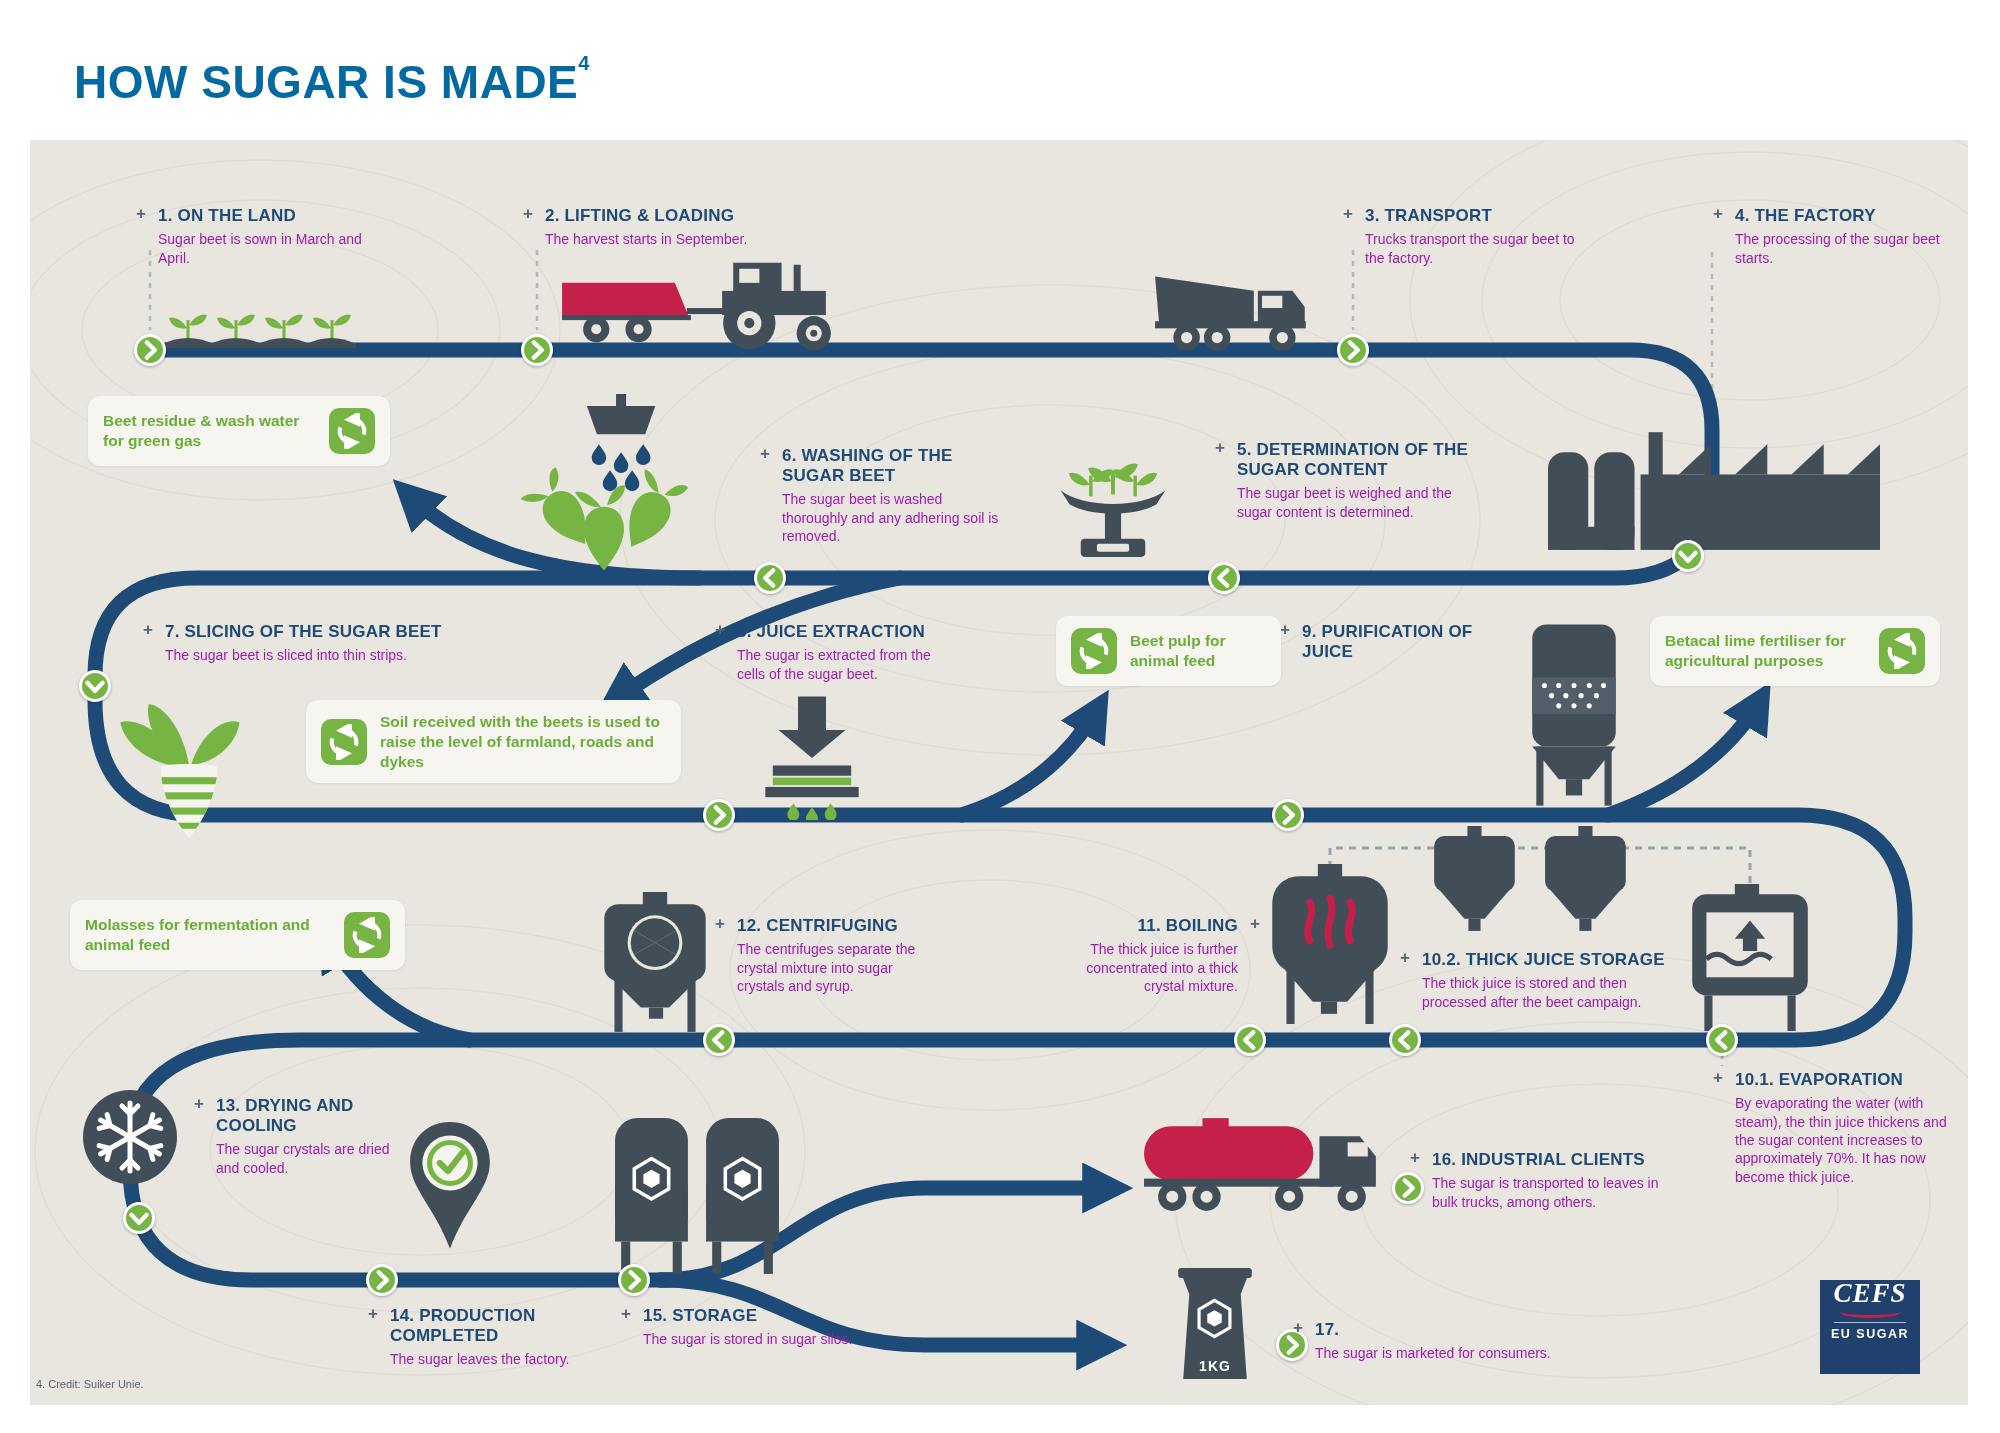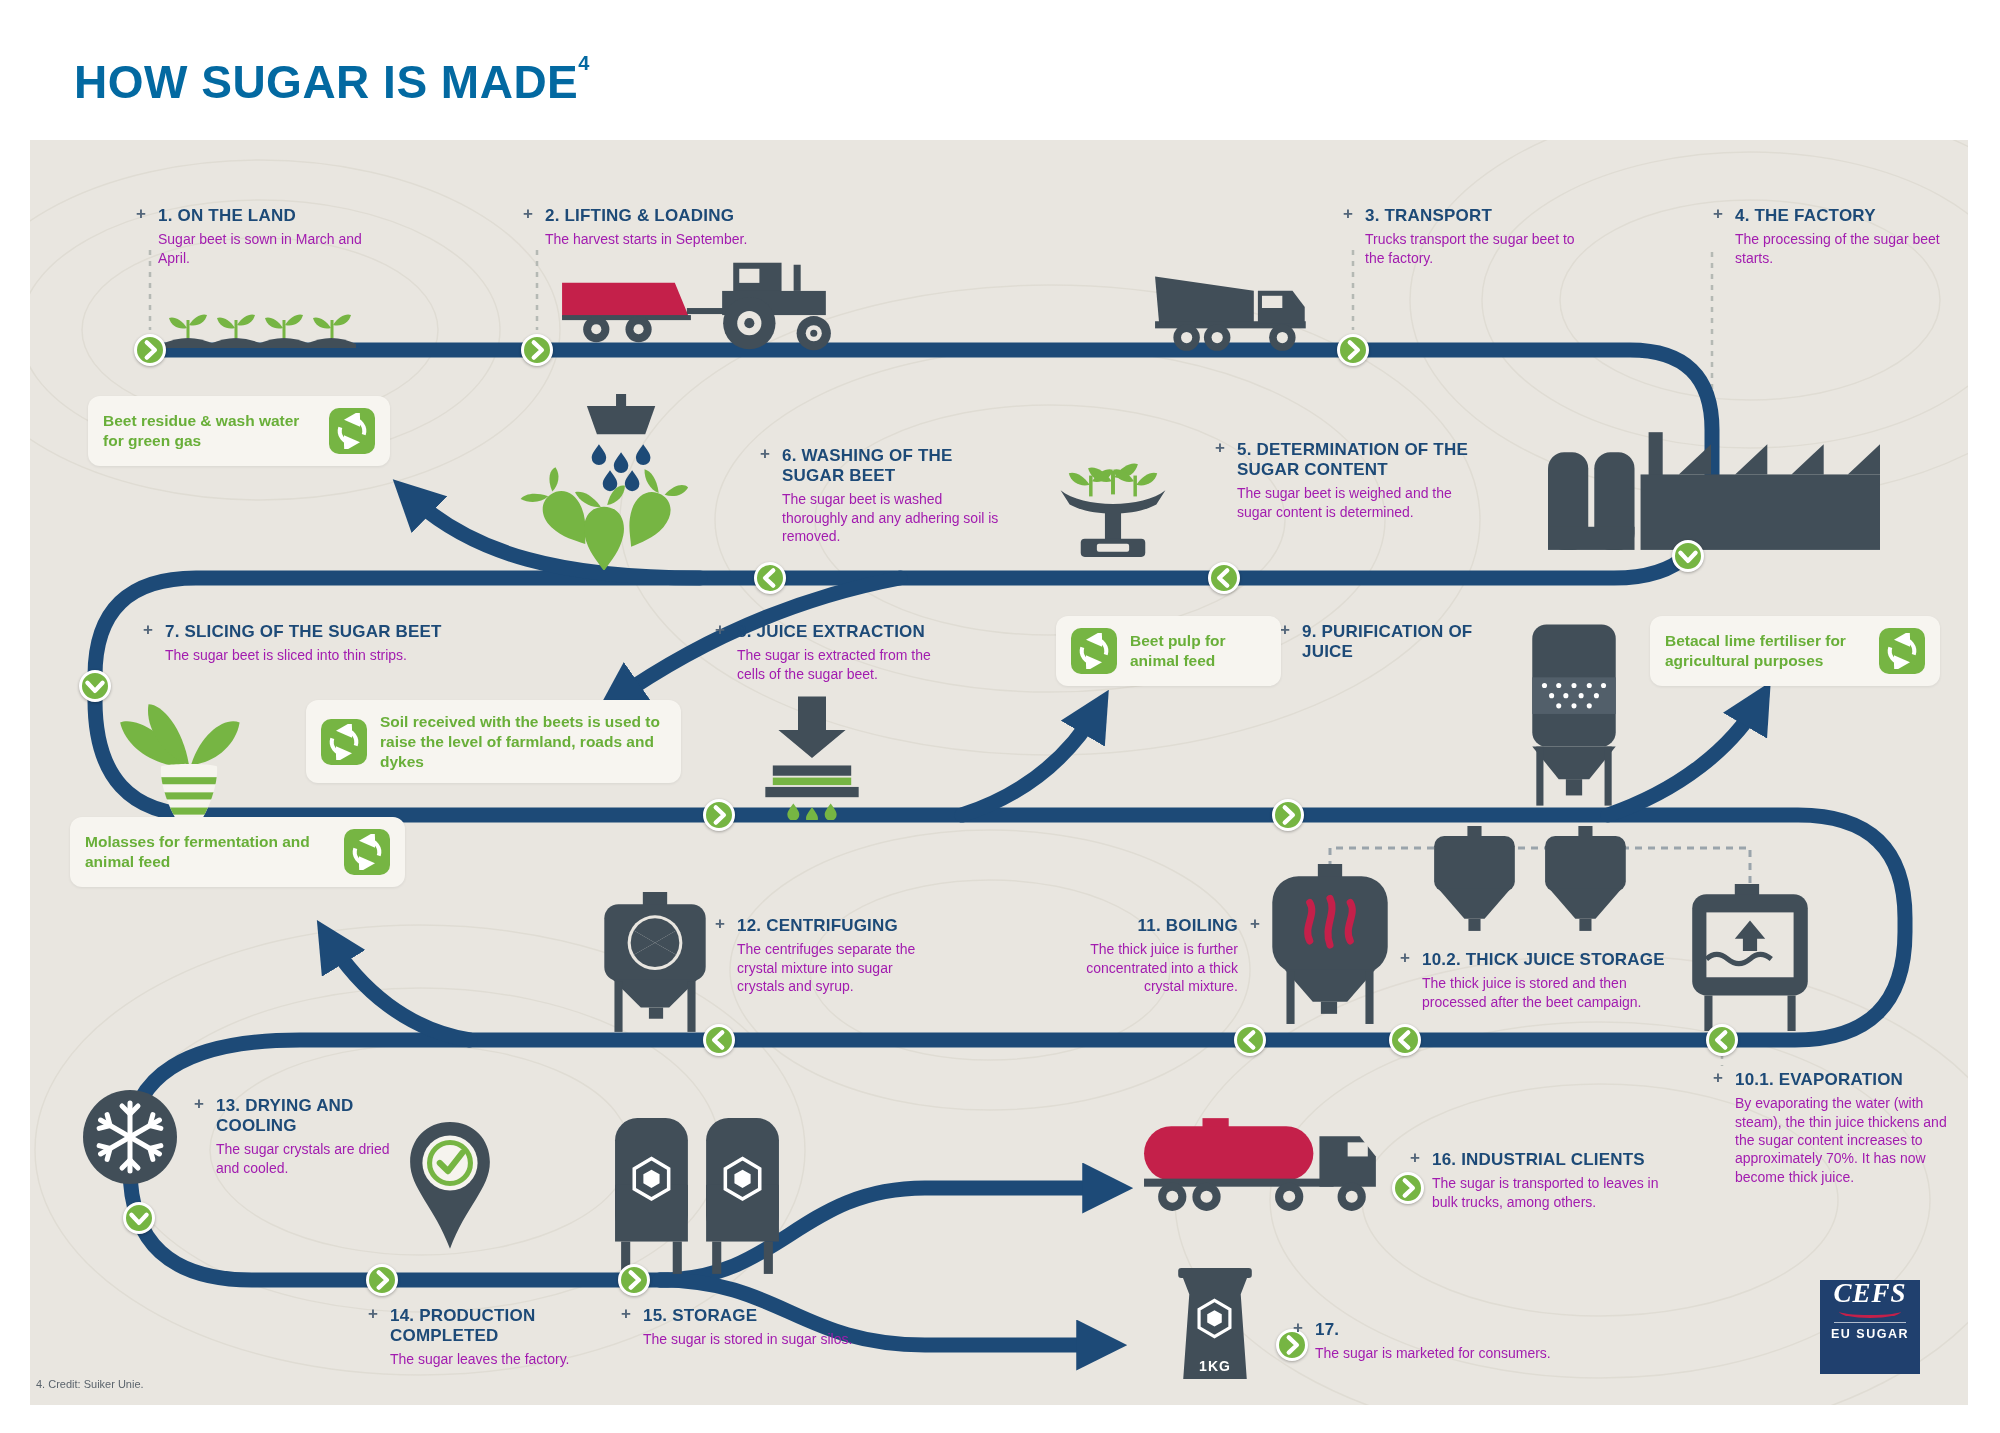--- a/index.html
+++ b/index.html
@@ -606,21 +606,21 @@
 </div>
 <div class="callout" style="left:1650px;top:616px;width:260px">
   <div class="callout-text">Betacal lime fertiliser for agricultural purposes</div>
   <div class="rtile">
     <svg viewBox="0 0 40 40" fill="none" stroke="#fff" stroke-width="4.5">
       <path d="M33 24 A13 13 0 0 0 20 7" marker-end="url(#rh)"></path>
       <path d="M7 16 A13 13 0 0 0 20 33" marker-end="url(#rh)"></path>
     </svg>
   </div>
 </div>
-<div class="callout" style="left:70px;top:817px;width:305px">
+<div class="callout" style="left:70px;top:900px;width:305px">
   <div class="callout-text">Molasses for fermentation and animal feed</div>
   <div class="rtile">
     <svg viewBox="0 0 40 40" fill="none" stroke="#fff" stroke-width="4.5">
       <path d="M33 24 A13 13 0 0 0 20 7" marker-end="url(#rh)"></path>
       <path d="M7 16 A13 13 0 0 0 20 33" marker-end="url(#rh)"></path>
     </svg>
   </div>
 </div>
 
 <div class="credit">4. Credit: Suiker Unie.</div>

